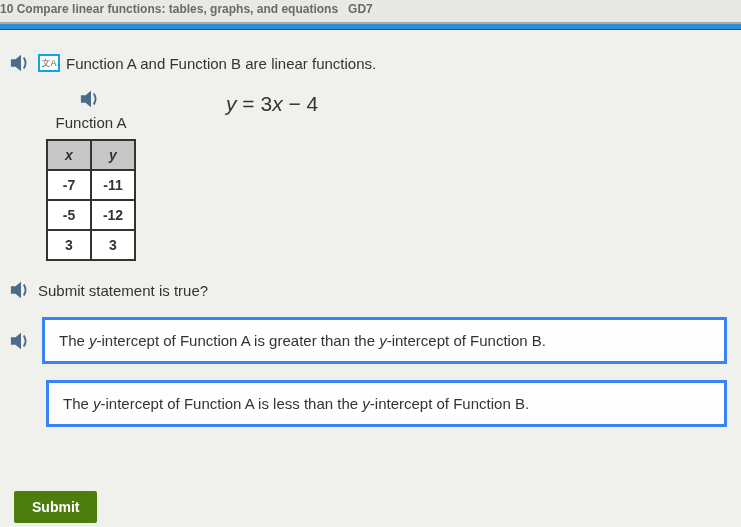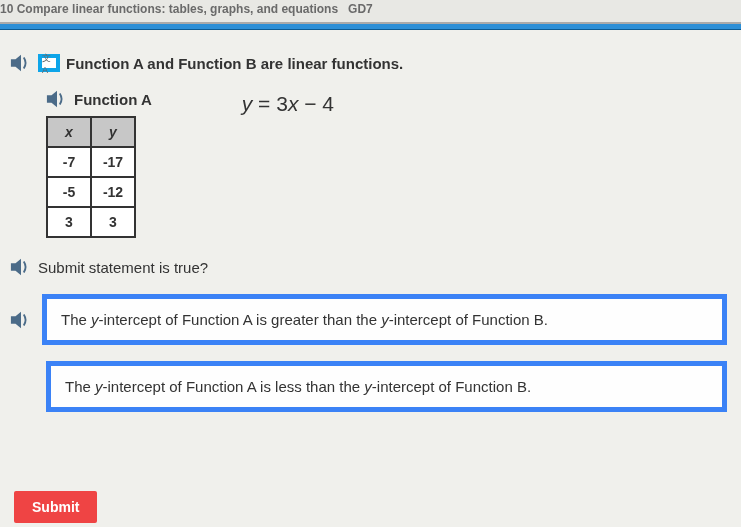--- a/index.html
+++ b/index.html
@@ -27,28 +27,28 @@
       margin-bottom: 24px;
     }
     .content { padding: 0 14px; }
     .intro-row { display:flex; align-items:center; gap:6px; margin-bottom: 18px; }
     .speaker {
       width: 22px; height: 18px; flex-shrink: 0;
       cursor: pointer;
     }
     .lang-icon {
       width: 22px; height: 18px;
-      border: 4px solid #0ea5e9;
+      border: 2px solid #0ea5e9;
       display:flex; align-items:center; justify-content:center;
       font-size: 9px; color:#666; background:#fff;
       flex-shrink:0; cursor:pointer;
     }
-    .bold { font-weight: bold; color:#333; font-size: 15px; }
+    .bold { font-weight: normal; color:#333; font-size: 15px; }
     .functions-area { display:flex; gap: 60px; margin-left: 32px; margin-bottom: 20px; }
-    .func-col .header { display:flex; align-items:center; gap:6px; margin-bottom:8px; }
+    .func-col .header { display:flex; align-items:center; gap:6px; margin-bottom:8px;flex-direction:column; }
     table.data {
       border-collapse: collapse;
       background:#fff;
     }
     table.data th, table.data td {
       border: 2px solid #333;
       width: 44px; height: 30px;
       text-align:center;
       font-size: 14px;
       font-family: Verdana, Arial, sans-serif;
@@ -62,31 +62,31 @@
       font-weight: bold;
       color:#333;
     }
     .eq { font-size: 21px; color:#333; margin-left: 30px; margin-top: 2px; font-style: italic;}
     .eq .n { font-style: normal; }
     .question-row { display:flex; align-items:center; gap:6px; margin: 14px 0 18px 0; }
     .question-text { font-size: 15px; color:#333; }
     .choice-row { display:flex; align-items:stretch; gap:10px; margin: 0 0 16px 0; }
     .choice {
       flex: 1;
-      border: 5px solid #3b82f6;
+      border: 3px solid #3b82f6;
       background:#fefefe;
       padding: 12px 14px;
       font-size: 15px;
       color:#333;
       cursor:pointer;
     }
     .choice .yi { font-style: italic; }
     .submit-wrap { position:absolute; bottom: 4px; left: 14px; }
     .submit-btn {
-      background:#ef4444;
+      background:#4d7c0f;
       color:#fff;
       border:none;
       padding: 8px 18px;
       font-size: 14px;
       font-weight:bold;
       border-radius: 2px;
       cursor:pointer;
     }
     .speaker-outer-indent { margin-left: -4px; }
   </style>
@@ -121,21 +121,21 @@
         <span class="bold">Function A</span>
       </div>
       <table class="data">
         <tbody>
             <tr>
           <th>x</th>
           <th>y</th>
         </tr>
         <tr>
           <td>-7</td>
-          <td>-17</td>
+          <td>-11</td>
         </tr>
         <tr>
           <td>-5</td>
           <td>-12</td>
         </tr>
         <tr>
           <td>3</td>
           <td>3</td>
         </tr>
       </tbody>

